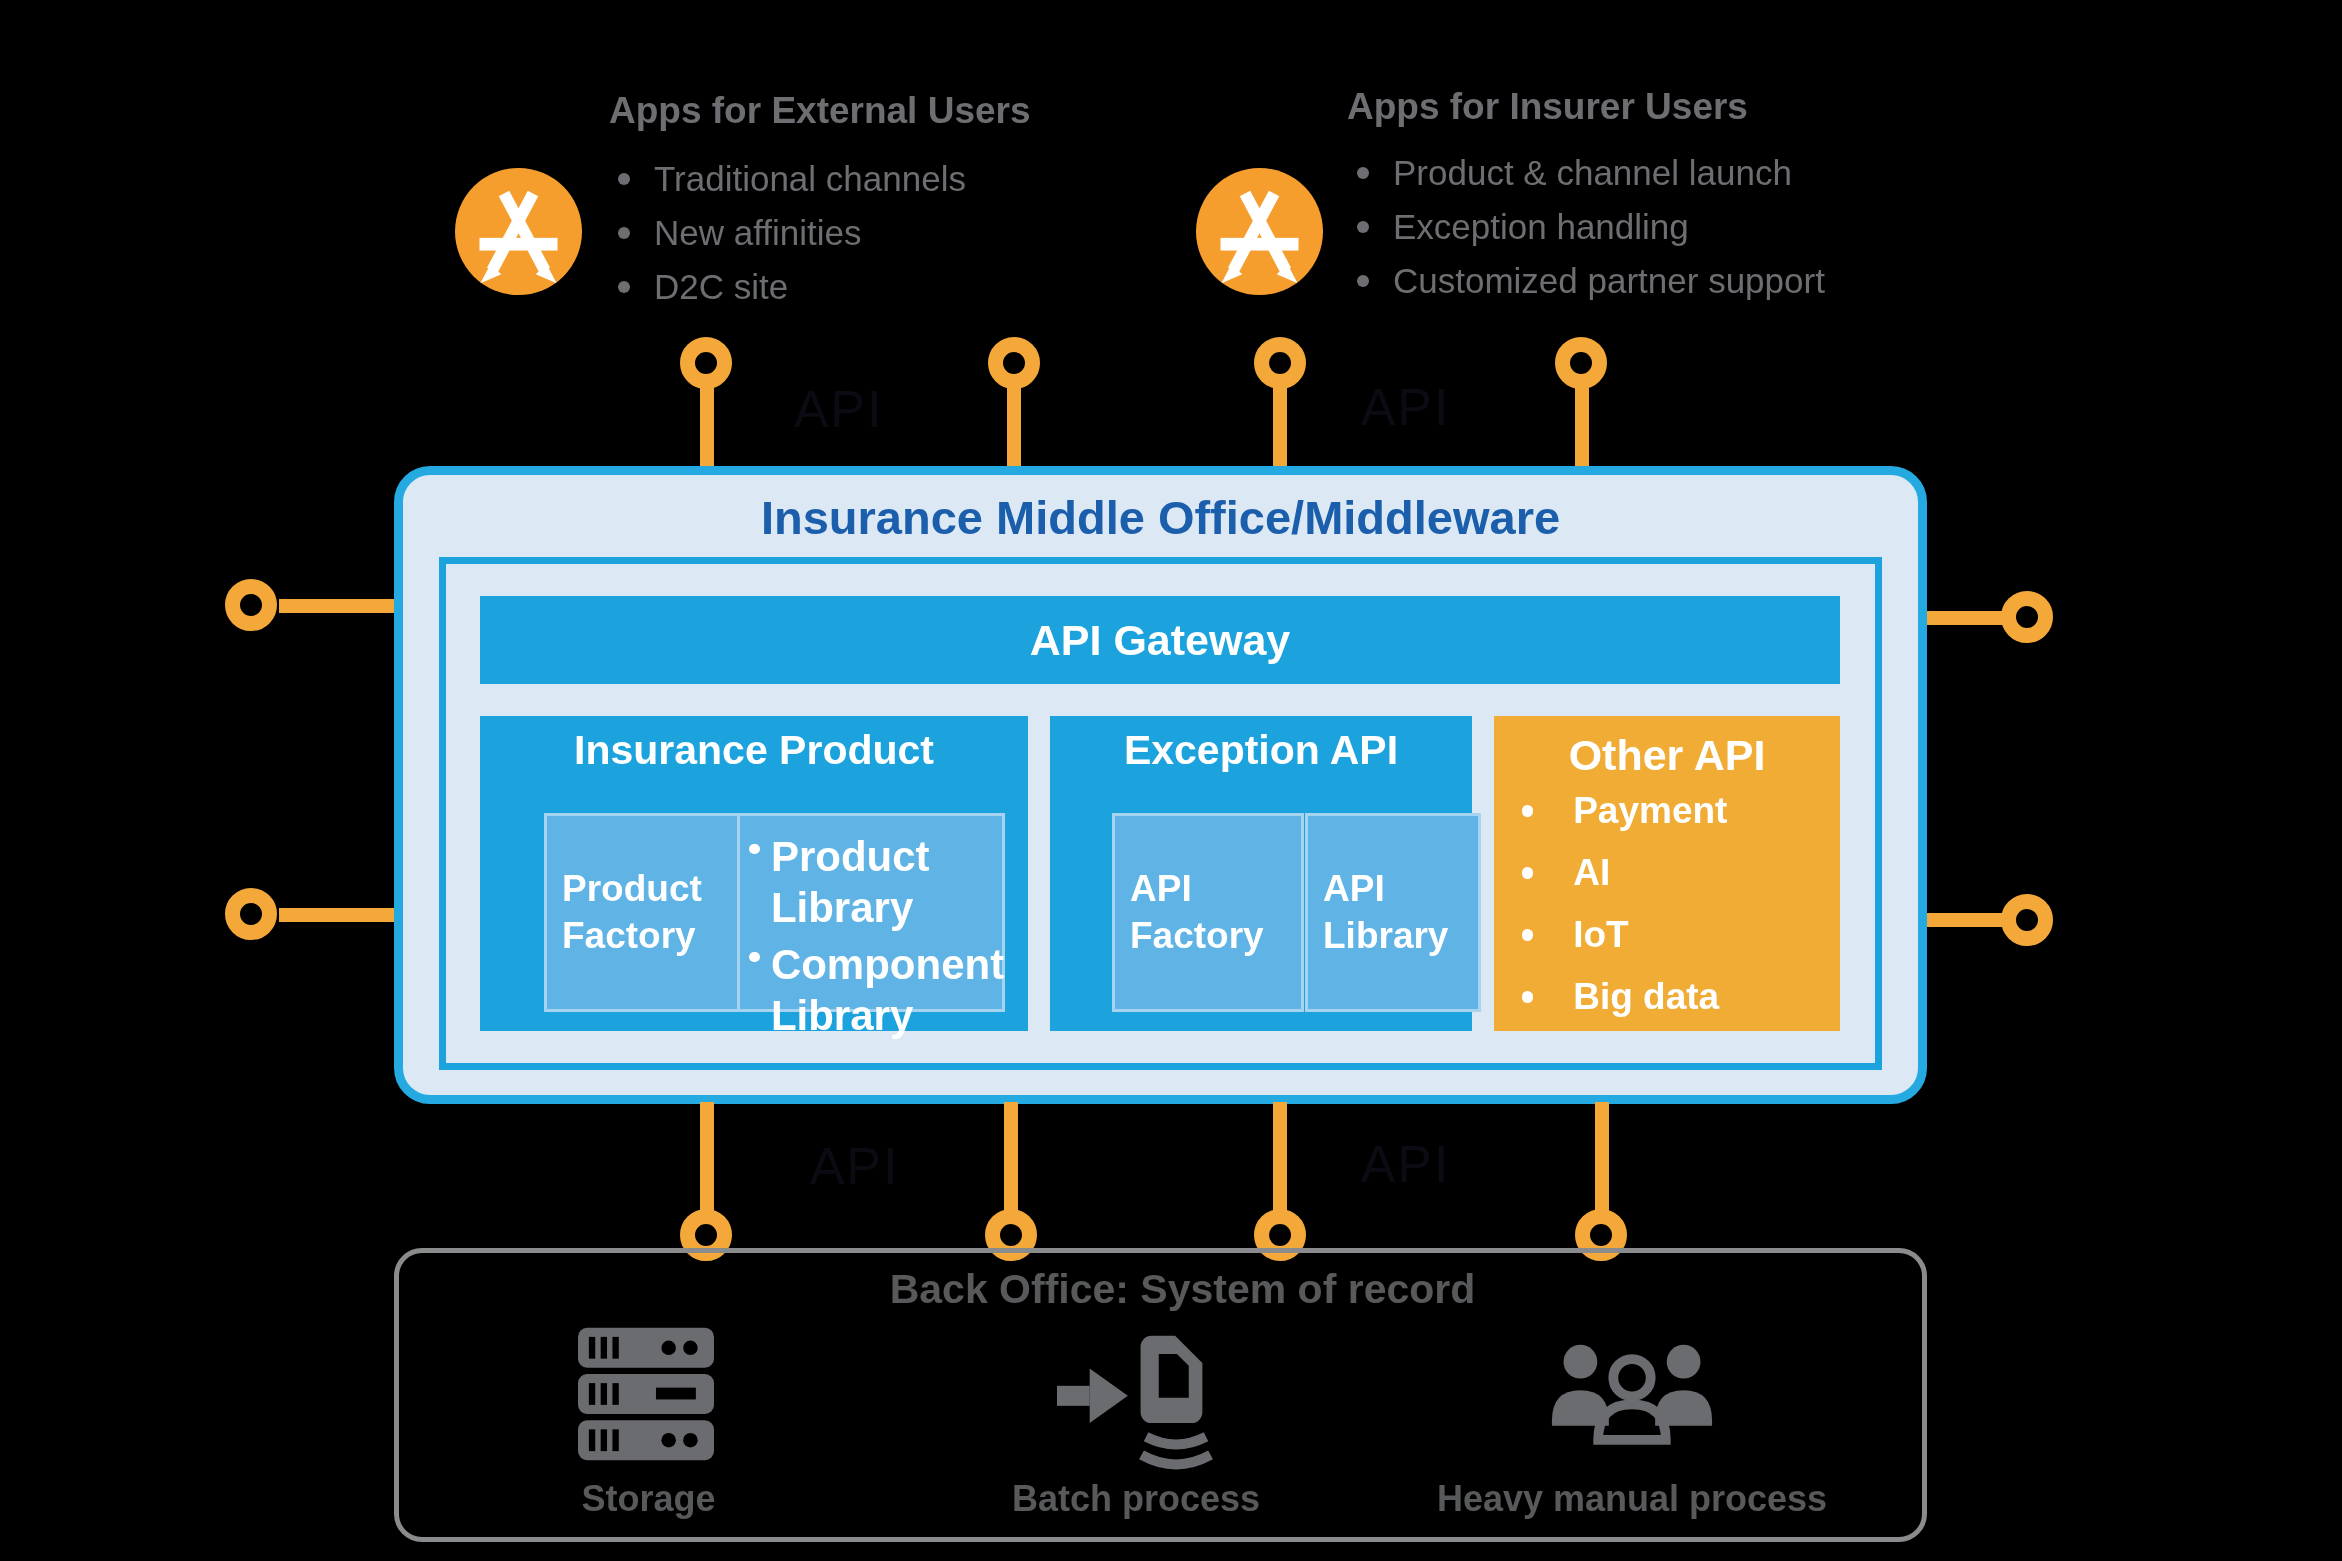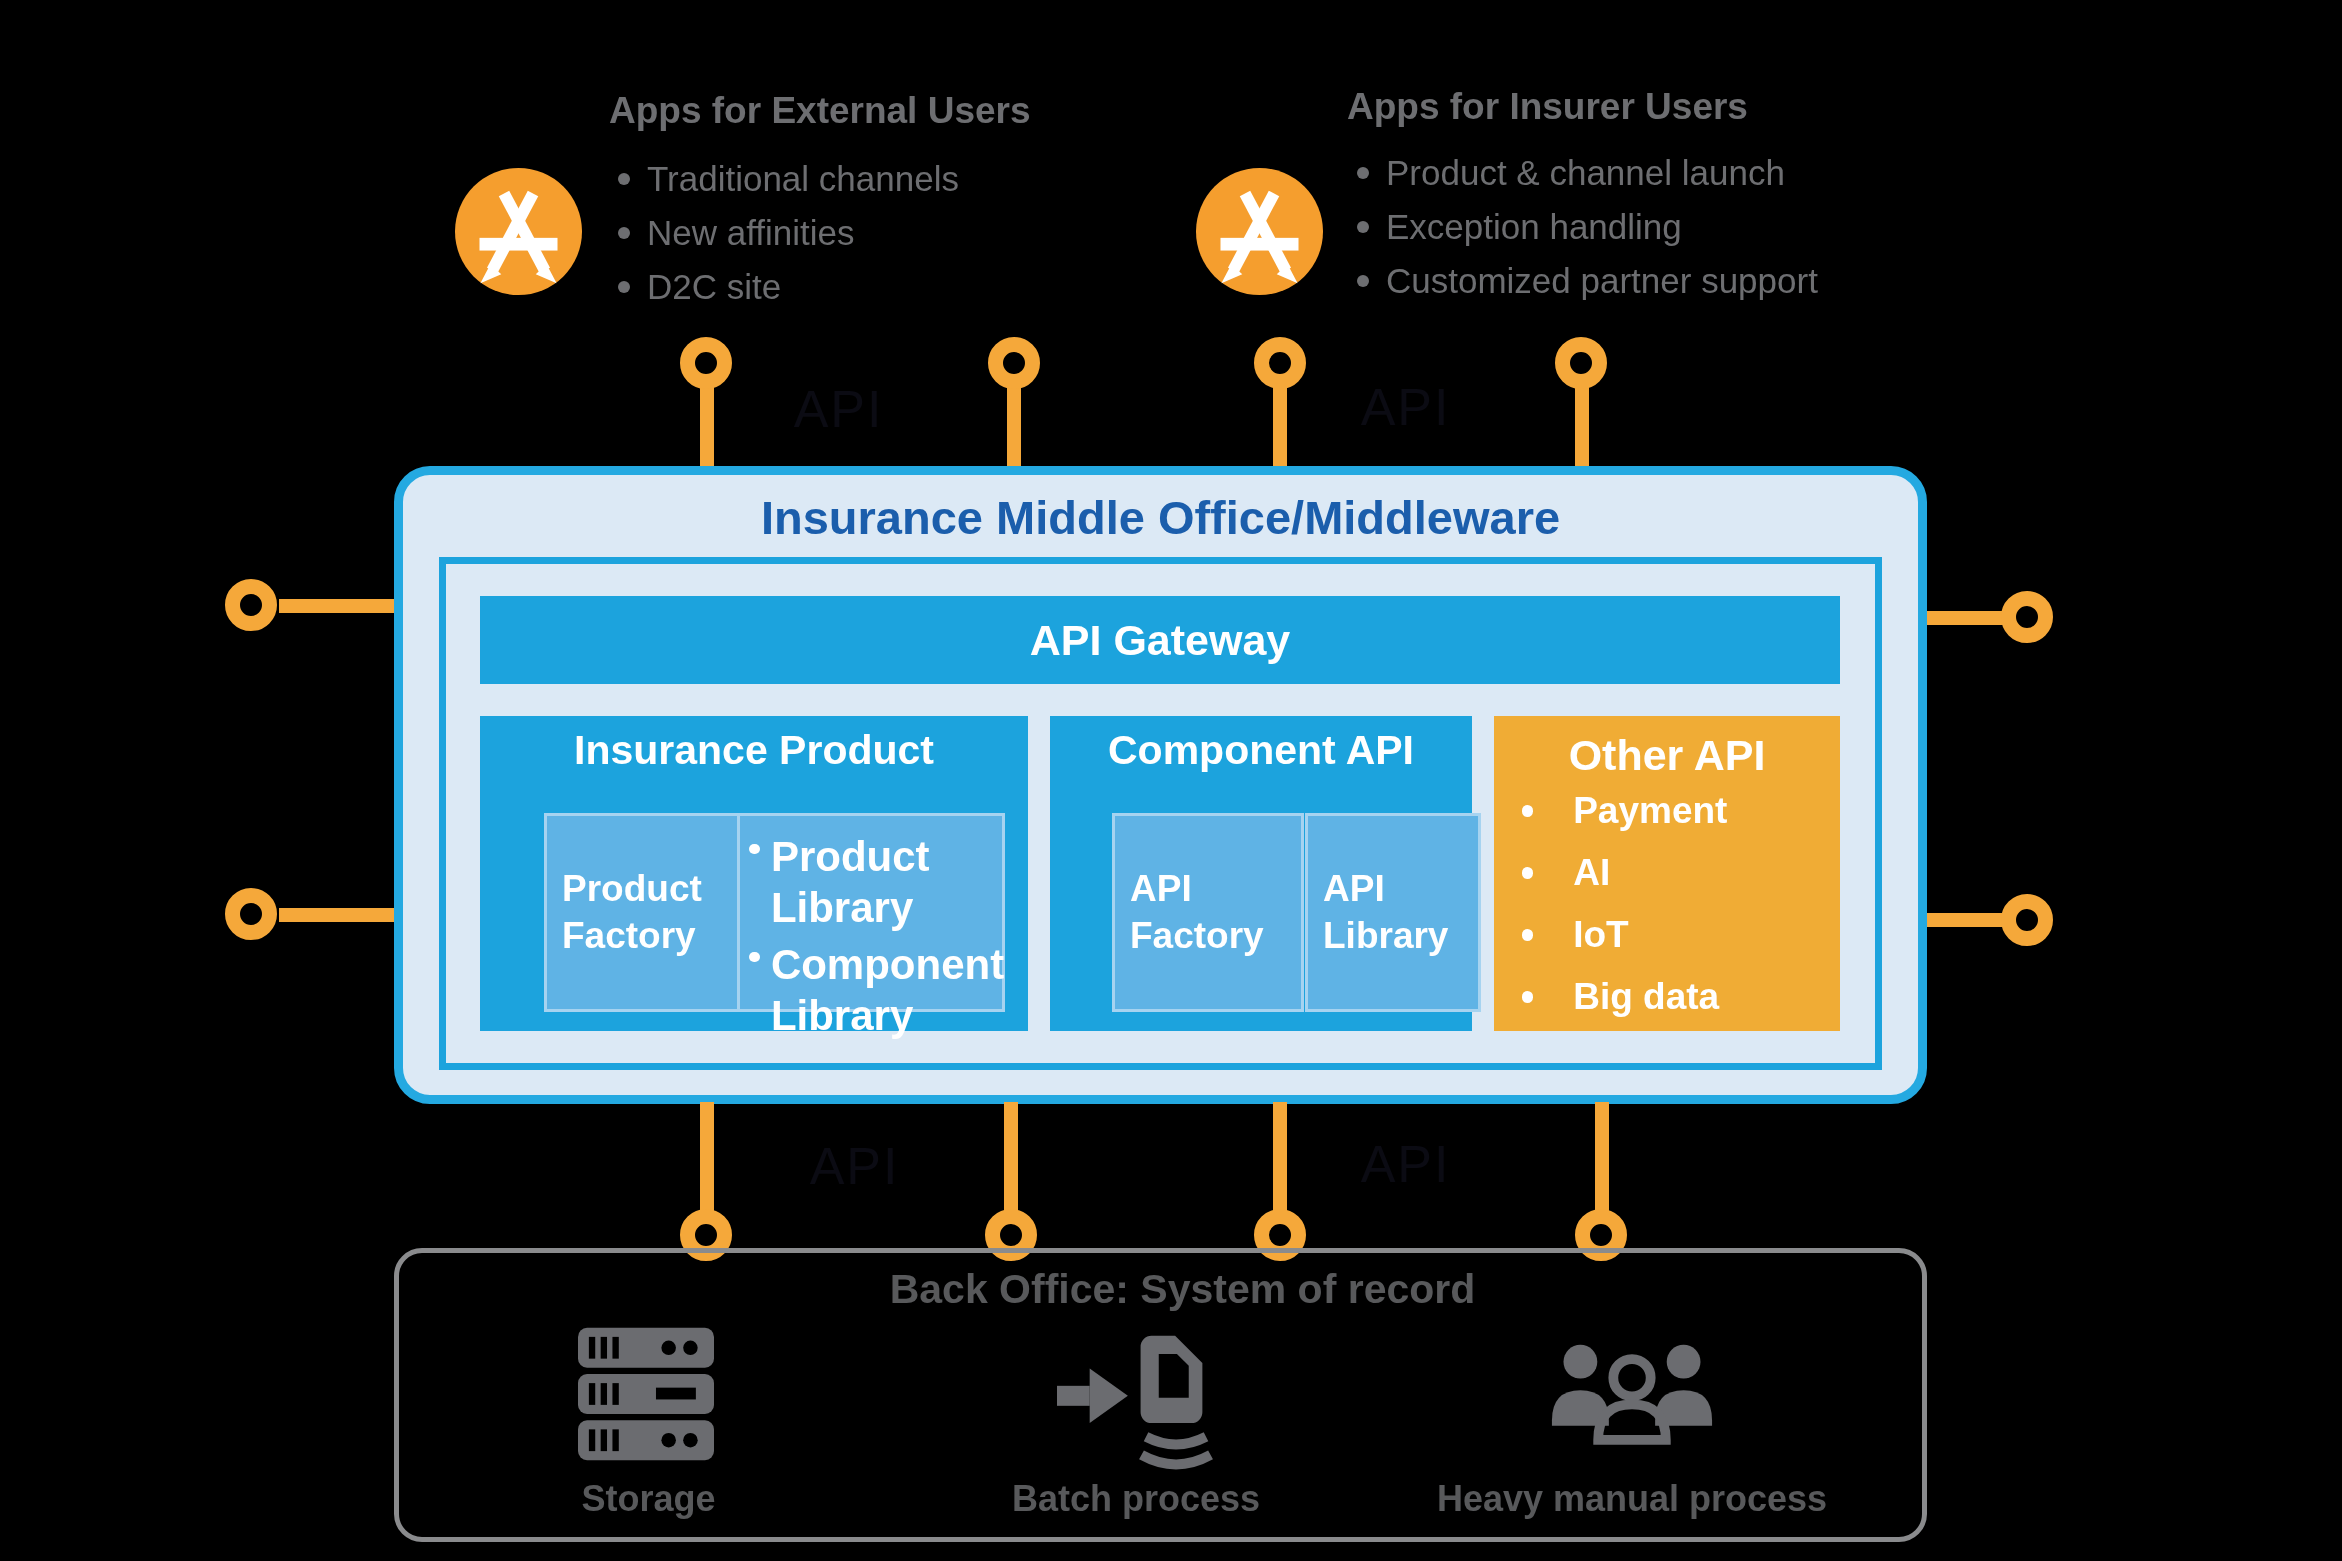--- a/index.html
+++ b/index.html
@@ -5,21 +5,21 @@
   html,body{margin:0;padding:0;background:#000;}
   #canvas{position:relative;width:2342px;height:1562px;background:#000;overflow:hidden;
           font-family:"Liberation Sans","DejaVu Sans",sans-serif;}
   .abs{position:absolute;}
 
   
   .main-title{left:0;top:1.9px;width:2342px;text-align:center;font-size:47px;font-weight:700;color:#F7941D;}
 
   
   .gray-heading{font-size:37px;font-weight:700;color:#6D6E71;}
-  .bullet-row{display:flex;align-items:center;gap:17px;height:54px;}
+  .bullet-row{display:flex;align-items:center;gap:24px;height:54px;}
   .dot{width:12px;height:12px;border-radius:50%;background:#6D6E71;flex:0 0 auto;}
   .bullet-text{font-size:35px;color:#6D6E71;}
 
   
   .stem{position:absolute;background:#F5A83A;}
   .ring{position:absolute;width:52px;height:52px;border:15px solid #F5A83A;border-radius:50%;box-sizing:border-box;}
 
   .api-label{position:absolute;width:169px;text-align:center;font-size:52px;color:#0B0B13;letter-spacing:1.9px;}
 
   
@@ -145,21 +145,21 @@
               </div>
             <div class="wrow">
                 <span class="wdot"></span>
                 <span>Component Library</span>
               </div>
           </div>
         </div>
       </div>
 
       <div class="abs sec" style="left:604px;width:422px;">
-        <div class="sec-title">Component API</div>
+        <div class="sec-title">Exception API</div>
         <div class="inbox inbox-center" style="left:26px;width:192px;">API Factory</div>
         <div class="inbox inbox-center" style="left:219px;width:176px;">API Library</div>
       </div>
 
       <div id="sec-other" class="abs sec" style="left:1048px;width:346px;">
         <div class="other-title">Other API</div>
         <div class="orow">
             <span class="odot"></span>
             <span>Payment</span>
           </div>

